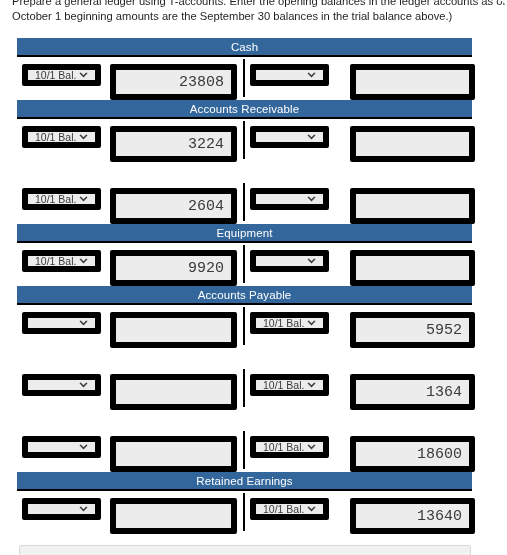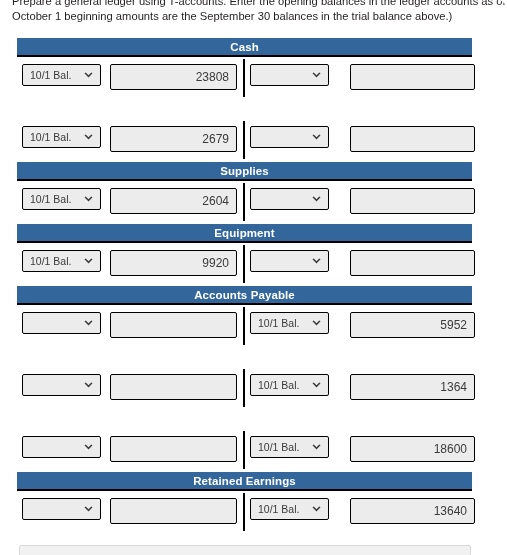--- a/index.html
+++ b/index.html
@@ -52,21 +52,21 @@
   .acct-header {
     position: absolute;
     left: 17px;
     top: 0;
     width: 455px;
     height: 19px;
     background: #33679c;
     border-bottom: 2px solid #000000;
     color: #ffffff;
     font-size: 11.5px;
-    font-weight: bold;
+    font-weight: normal;
     line-height: 19px;
     text-align: center;
     letter-spacing: 0.1px;
     white-space: nowrap;
     overflow: hidden;
   }
 
   
   .t-stem {
     position: absolute;
@@ -85,21 +85,21 @@
     width: 507px;
     height: 22px;
   }
 
   .cell-select,
   .cell-input {
     position: absolute;
     top: 0;
     height: 22px;
     background: #ececec;
-    border: 1px solid #000000;
+    border: 6px solid #000000;
     border-radius: 2px;
   }
 
   
   .c-debit-sel   { left: 22px;  width: 79px; }
   .c-debit-amt   { left: 110px; width: 127px; }
   .c-credit-sel  { left: 250px; width: 79px; }
   .c-credit-amt  { left: 338px; width: 125px; margin-left: 12px; }
 
   .cell-select {
@@ -121,25 +121,26 @@
     height: 11px;
     display: block;
   }
   .chev svg { display: block; }
 
   .cell-input {
     display: flex;
     align-items: center;
     justify-content: flex-end;
     padding: 12px 7px;
-    font-size: 12px;
+    font-size: 15px;
     color: #3a3a3a;
     cursor: text;
     white-space: nowrap;
     overflow: hidden;
+    font-family: Liberation Mono, monospace;
   }
 
   
   .bottom-panel {
     position: absolute;
     left: 19px;
     top: 545px;
     width: 452px;
     height: 20px;
     background: #f1f1f1;
@@ -173,44 +174,44 @@
             <span class="chev">
               <svg viewBox="0 0 12 12" width="11" height="11" aria-hidden="true">
                 <path d="M1.6 3.6 L6 8.2 L10.4 3.6 L9.0 2.6 L6 5.7 L3.0 2.6 Z" fill="#3a3a3a"></path>
               </svg>
             </span>
           </div>
           <div class="cell-input c-credit-amt"></div>
         </div>
       </div>
       <div class="account">
-        <div class="t-stem"></div>
-        <div class="acct-row">
-          <div class="cell-select c-debit-sel">
-            <span class="sel-text">10/1 Bal.</span>
-            <span class="chev">
-              <svg viewBox="0 0 12 12" width="11" height="11" aria-hidden="true">
-                <path d="M1.6 3.6 L6 8.2 L10.4 3.6 L9.0 2.6 L6 5.7 L3.0 2.6 Z" fill="#3a3a3a"></path>
-              </svg>
-            </span>
-          </div>
-          <div class="cell-input c-debit-amt">2679</div>
+        <div class="acct-header">Accounts Receivable</div>
+        <div class="t-stem"></div>
+        <div class="acct-row">
+          <div class="cell-select c-debit-sel">
+            <span class="sel-text">10/1 Bal.</span>
+            <span class="chev">
+              <svg viewBox="0 0 12 12" width="11" height="11" aria-hidden="true">
+                <path d="M1.6 3.6 L6 8.2 L10.4 3.6 L9.0 2.6 L6 5.7 L3.0 2.6 Z" fill="#3a3a3a"></path>
+              </svg>
+            </span>
+          </div>
+          <div class="cell-input c-debit-amt">3224</div>
           <div class="cell-select c-credit-sel">
             <span class="sel-text"></span>
             <span class="chev">
               <svg viewBox="0 0 12 12" width="11" height="11" aria-hidden="true">
                 <path d="M1.6 3.6 L6 8.2 L10.4 3.6 L9.0 2.6 L6 5.7 L3.0 2.6 Z" fill="#3a3a3a"></path>
               </svg>
             </span>
           </div>
           <div class="cell-input c-credit-amt"></div>
         </div>
       </div>
       <div class="account">
-        <div class="acct-header">Supplies</div>
         <div class="t-stem"></div>
         <div class="acct-row">
           <div class="cell-select c-debit-sel">
             <span class="sel-text">10/1 Bal.</span>
             <span class="chev">
               <svg viewBox="0 0 12 12" width="11" height="11" aria-hidden="true">
                 <path d="M1.6 3.6 L6 8.2 L10.4 3.6 L9.0 2.6 L6 5.7 L3.0 2.6 Z" fill="#3a3a3a"></path>
               </svg>
             </span>
           </div>

